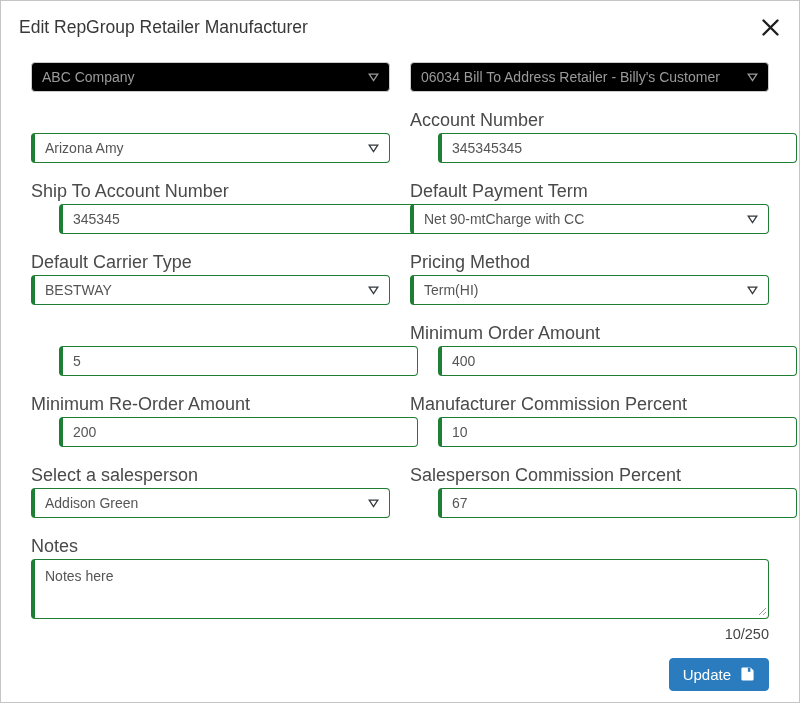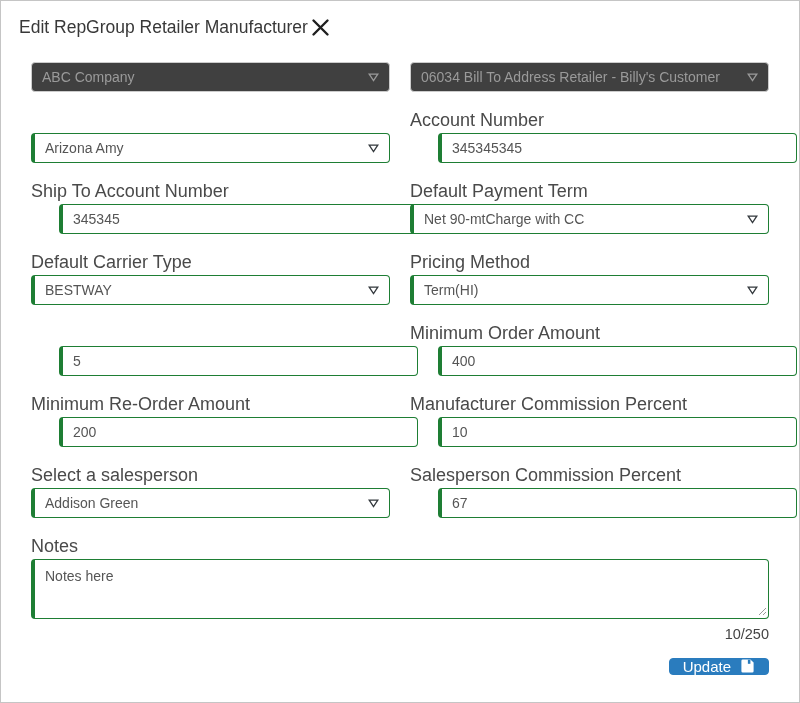--- a/index.html
+++ b/index.html
@@ -9,20 +9,21 @@
   .dialog {
     width: 800px; height: 703px;
     background: #fff;
     border: 1px solid #c5c5c5;
     overflow: hidden;
     position: relative;
   }
 
   .dialog-header {
     display: flex;
+    justify-content: space-between;
     align-items: flex-start;
     padding: 14px 16px 0 18px;
   }
   .dialog-title {
     font-size: 17.5px;
     color: #383838;
     font-weight: 400;
     line-height: 24px;
   }
   .close-btn {
@@ -66,21 +67,21 @@
     border-color: #1e7e34;
     border-left-width: 4px;
     gap: 28px;
   }
   input.control { display: block; line-height: 28px; outline: none; margin-left: 28px; }
 
   .select { justify-content: space-between; cursor: pointer; }
   .select .select-value {
     white-space: nowrap; overflow: hidden; text-overflow: ellipsis;
   }
-  .select.disabled { color: #9a9a9a; cursor: default; background: #404040; }
+  .select.disabled { color: #9a9a9a; cursor: default; background: #000000; }
   .arrow-icon { flex: 0 0 auto; margin-left: 8px; line-height: 0; }
 
   .textarea-wrap { position: relative; }
   textarea.control {
     height: 60px;
     padding: 7px 10px;
     resize: none;
     display: block;
     line-height: 18px;
     outline: none;
@@ -111,21 +112,21 @@
     display: inline-flex;
     align-items: center;
     gap: 9px;
     background: #2a7cbe;
     color: #fff;
     border: 1px solid #2a7cbe;
     border-radius: 4px;
     font-size: 15px;
     font-family: "Liberation Sans", "DejaVu Sans", sans-serif;
     padding: 7px 13px;
-    height: 17px;
+    height: 33px;
     cursor: pointer;
   }
 </style>
 </head>
 <body>
 
 <div class="dialog">
 
   <div class="dialog-header">
     <div class="dialog-title">Edit RepGroup Retailer Manufacturer</div>

